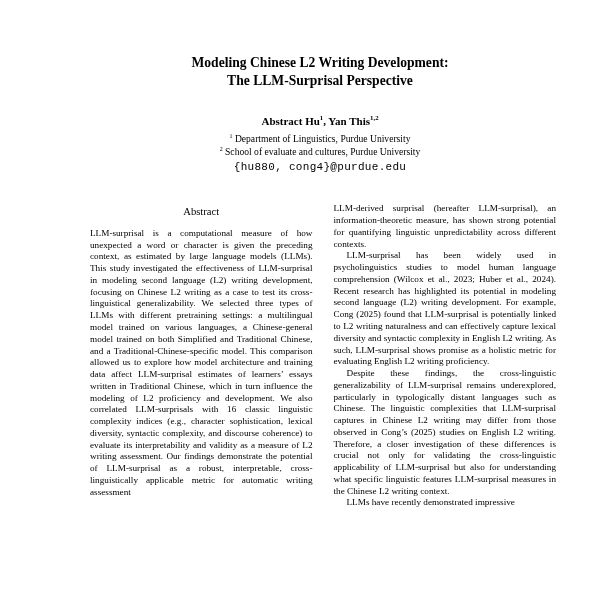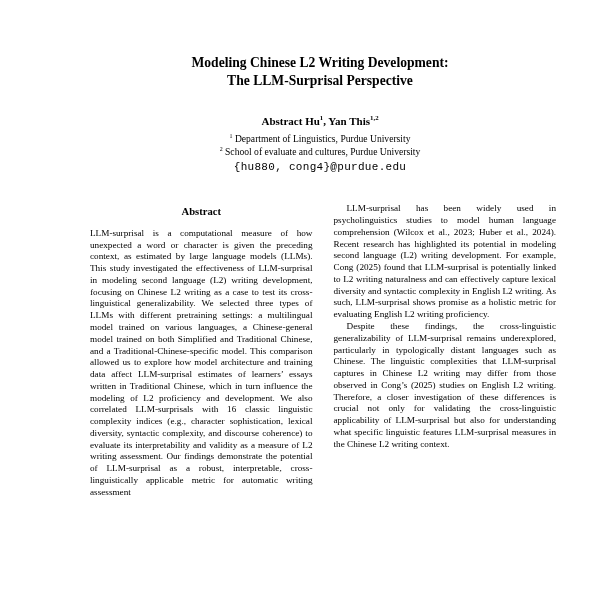--- a/index.html
+++ b/index.html
@@ -54,21 +54,21 @@
     flex: 1 1 0;
     font-size: 9.2px;
     line-height: 1.28;
     text-align: justify;
   }
   .col-left { padding: 0 6px; }
   .abstract-head {
     margin: 2px 0 9px 0;
     text-align: center;
     font-size: 10.6px;
-    font-weight: 700;
+    font-weight: 400;
   }
   .col p { margin: 0; }
   .col p.indent { text-indent: 13px; }
 </style>
 </head>
 <body>
 
 <div class="page">
   <div class="inner">
 
@@ -85,19 +85,21 @@
     <div class="email">{hu880, cong4}@purdue.edu</div>
 
     <div class="columns">
 
       <div class="col col-left">
         <h2 class="abstract-head">Abstract</h2>
         <p>LLM-surprisal is a computational measure of how unexpected a word or character is given the preceding context, as estimated by large language models (LLMs). This study investigated the effectiveness of LLM-surprisal in modeling second language (L2) writing development, focusing on Chinese L2 writing as a case to test its cross-linguistical generalizability. We selected three types of LLMs with different pretraining settings: a multilingual model trained on various languages, a Chinese-general model trained on both Simplified and Traditional Chinese, and a Traditional-Chinese-specific model. This comparison allowed us to explore how model architecture and training data affect LLM-surprisal estimates of learners’ essays written in Traditional Chinese, which in turn influence the modeling of L2 proficiency and development. We also correlated LLM-surprisals with 16 classic linguistic complexity indices (e.g., character sophistication, lexical diversity, syntactic complexity, and discourse coherence) to evaluate its interpretability and validity as a measure of L2 writing assessment. Our findings demonstrate the potential of LLM-surprisal as a robust, interpretable, cross-linguistically applicable metric for automatic writing assessment</p>
       </div>
 
       <div class="col col-right">
+        <p>LLM-derived surprisal (hereafter LLM-surprisal), an information-theoretic measure, has shown strong potential for quantifying linguistic unpredictability across different contexts.</p>
         <p class="indent">LLM-surprisal has been widely used in psycholinguistics studies to model human language comprehension (Wilcox et al., 2023; Huber et al., 2024). Recent research has highlighted its potential in modeling second language (L2) writing development. For example, Cong (2025) found that LLM-surprisal is potentially linked to L2 writing naturalness and can effectively capture lexical diversity and syntactic complexity in English L2 writing. As such, LLM-surprisal shows promise as a holistic metric for evaluating English L2 writing proficiency.</p>
         <p class="indent">Despite these findings, the cross-linguistic generalizability of LLM-surprisal remains underexplored, particularly in typologically distant languages such as Chinese. The linguistic complexities that LLM-surprisal captures in Chinese L2 writing may differ from those observed in Cong’s (2025) studies on English L2 writing. Therefore, a closer investigation of these differences is crucial not only for validating the cross-linguistic applicability of LLM-surprisal but also for understanding what specific linguistic features LLM-surprisal measures in the Chinese L2 writing context.</p>
+        <p class="indent">LLMs have recently demonstrated impressive</p>
       </div>
 
     </div>
   </div>
 </div>
 
 </body></html>

